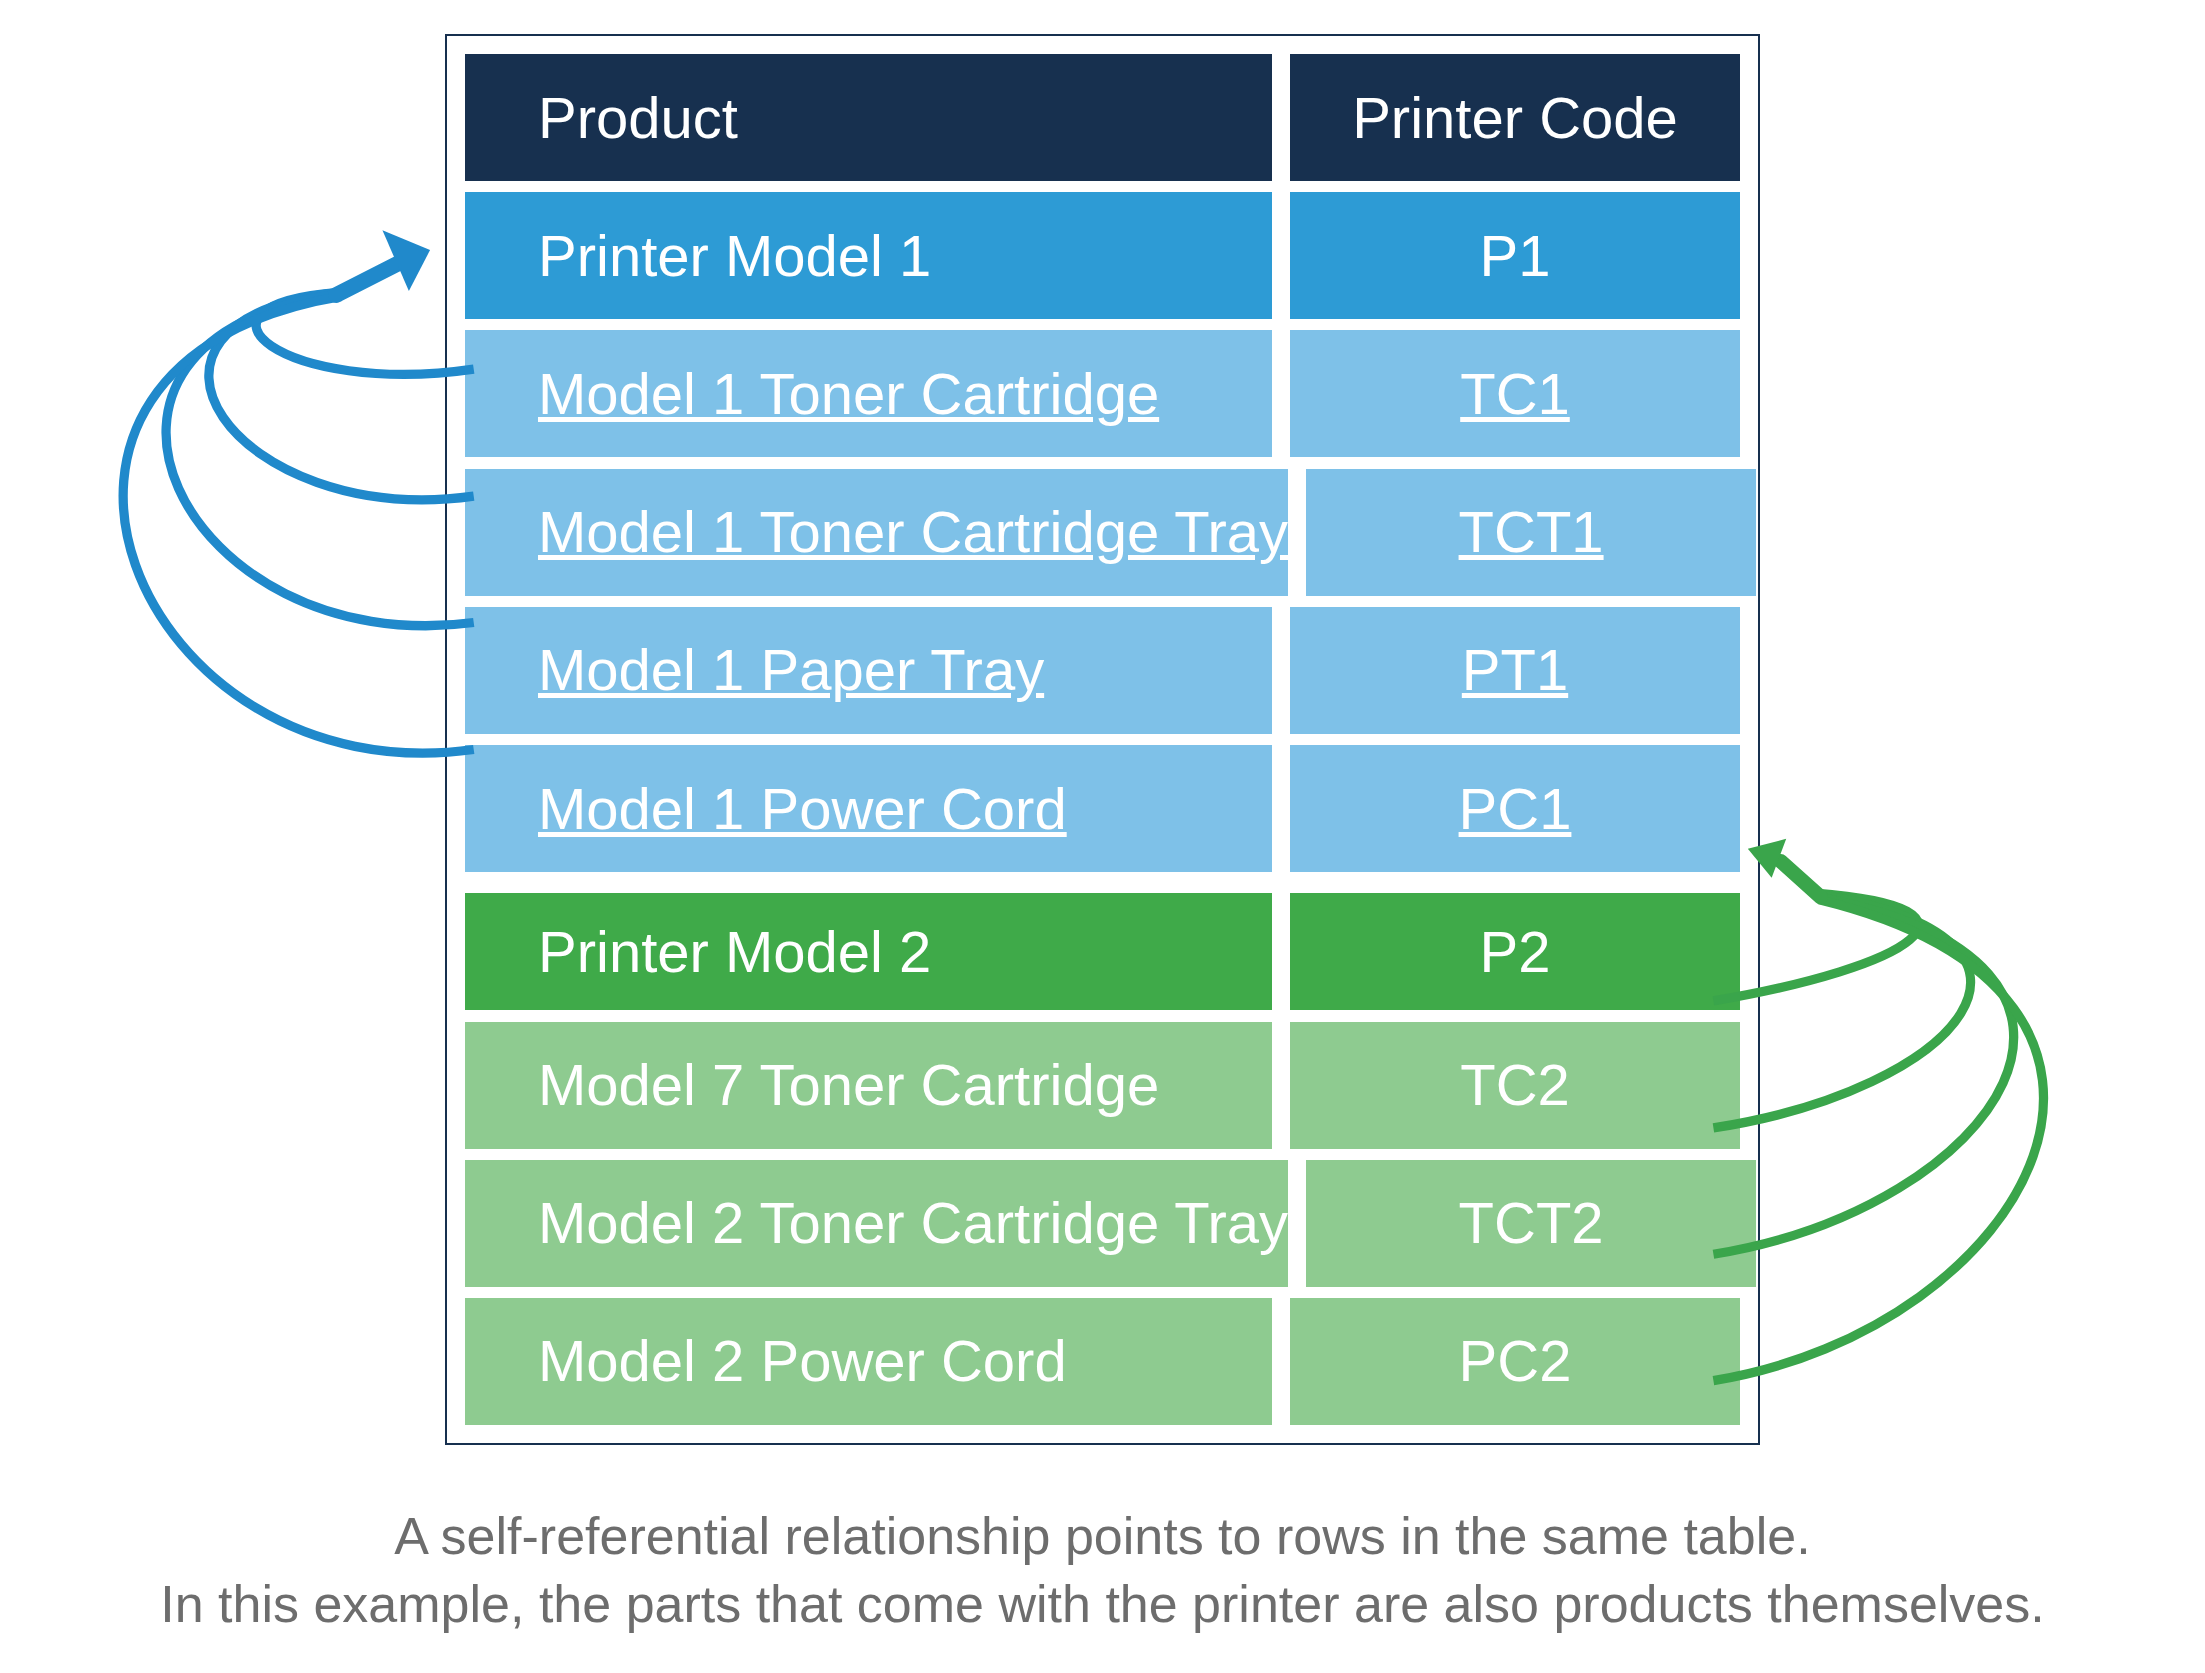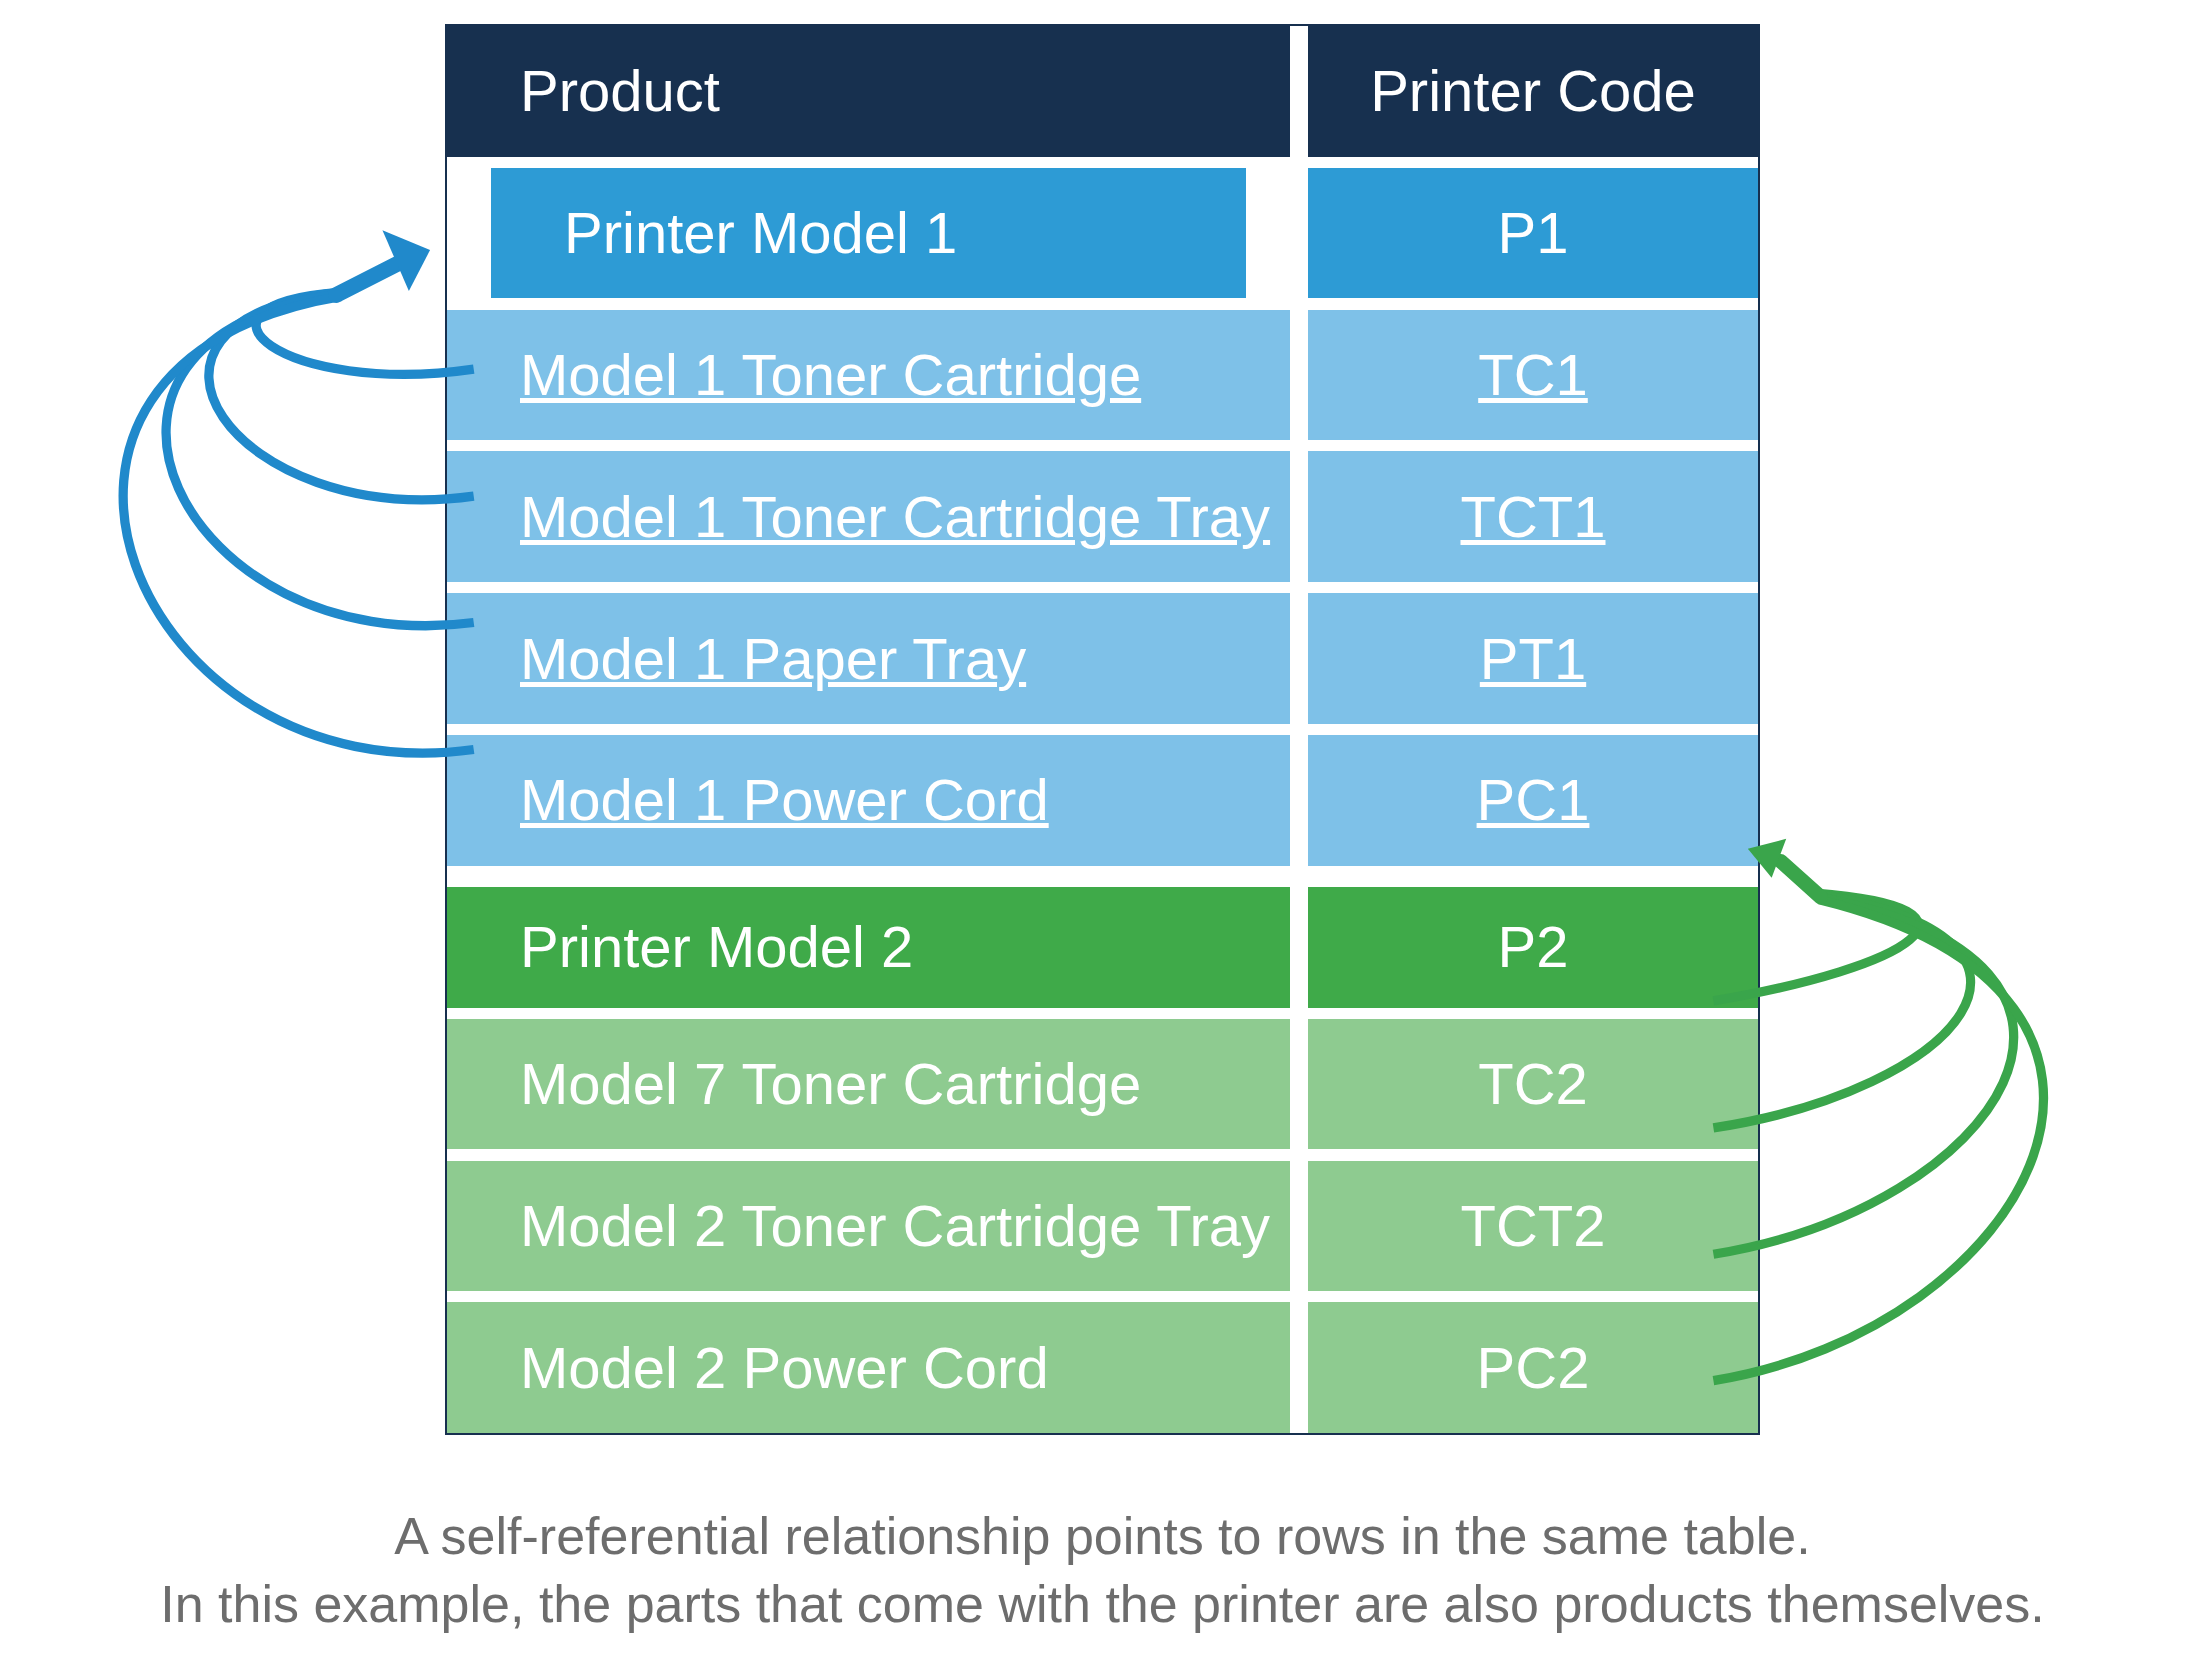--- a/index.html
+++ b/index.html
@@ -23,26 +23,26 @@
   .stage {
     position: relative;
     width: 2205px;
     height: 1673px;
     background: var(--page-bg);
     overflow: hidden;
   }
   .table-frame {
     position: absolute;
     left: 445px;
-    top: 24px;
+    top: 34px;
     width: 1315px;
     height: 1411px;
     border: 2.6px solid var(--frame);
     background: #ffffff;
-    padding: 0;
+    padding: 18px;
   }
   .grid {
     display: flex;
     flex-direction: column;
     gap: 11.2px;
     width: 100%;
     height: 100%;
   }
   .row {
     flex: 1 1 0;
@@ -62,21 +62,21 @@
     flex: 1 1 auto;
     justify-content: flex-start;
     padding-left: 73px;
   }
   .cell-code {
     flex: 0 0 450px;
     justify-content: center;
     padding: 0;
   }
   .c-navy  { background: var(--navy); }
-  .c-blue  { background: var(--row-blue); margin-left: 44px; }
+  .c-blue  { background: var(--row-blue); }
   .c-lblue { background: var(--row-light-blue); text-decoration: underline; }
   .c-green { background: var(--row-green); margin-top: 10px; }
   .c-lgreen{ background: var(--row-light-green); }
 
   .arrow-layer {
     position: absolute;
     left: 0; top: 0;
     width: 2205px;
     height: 1673px;
     pointer-events: none;

